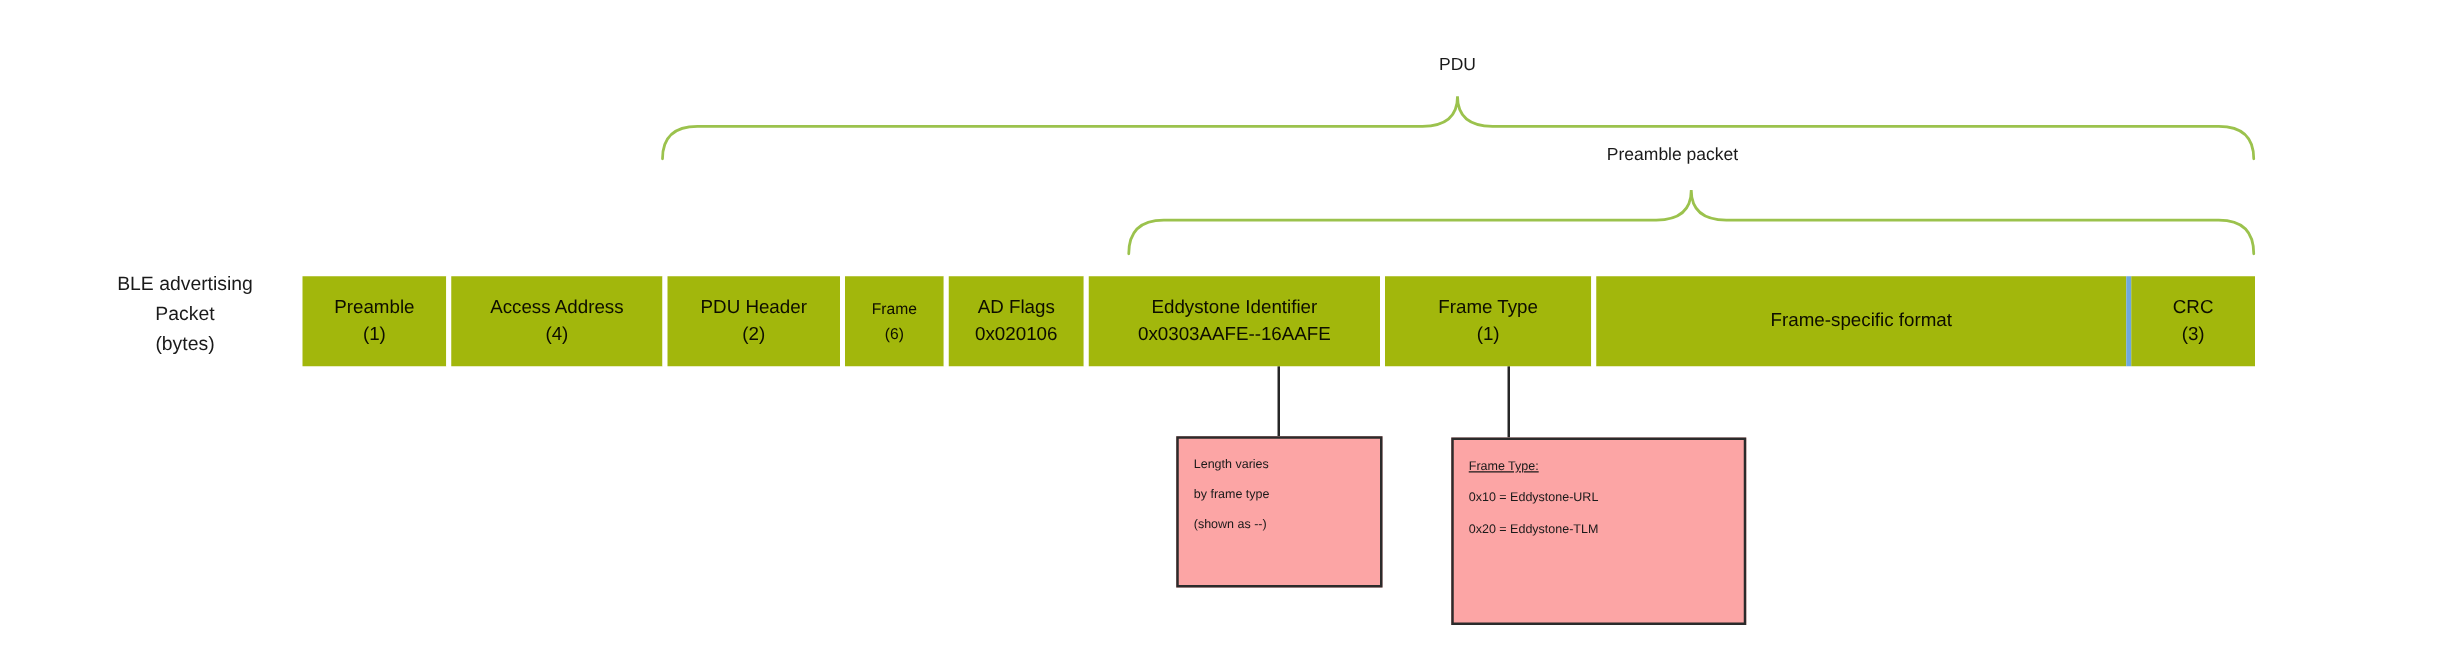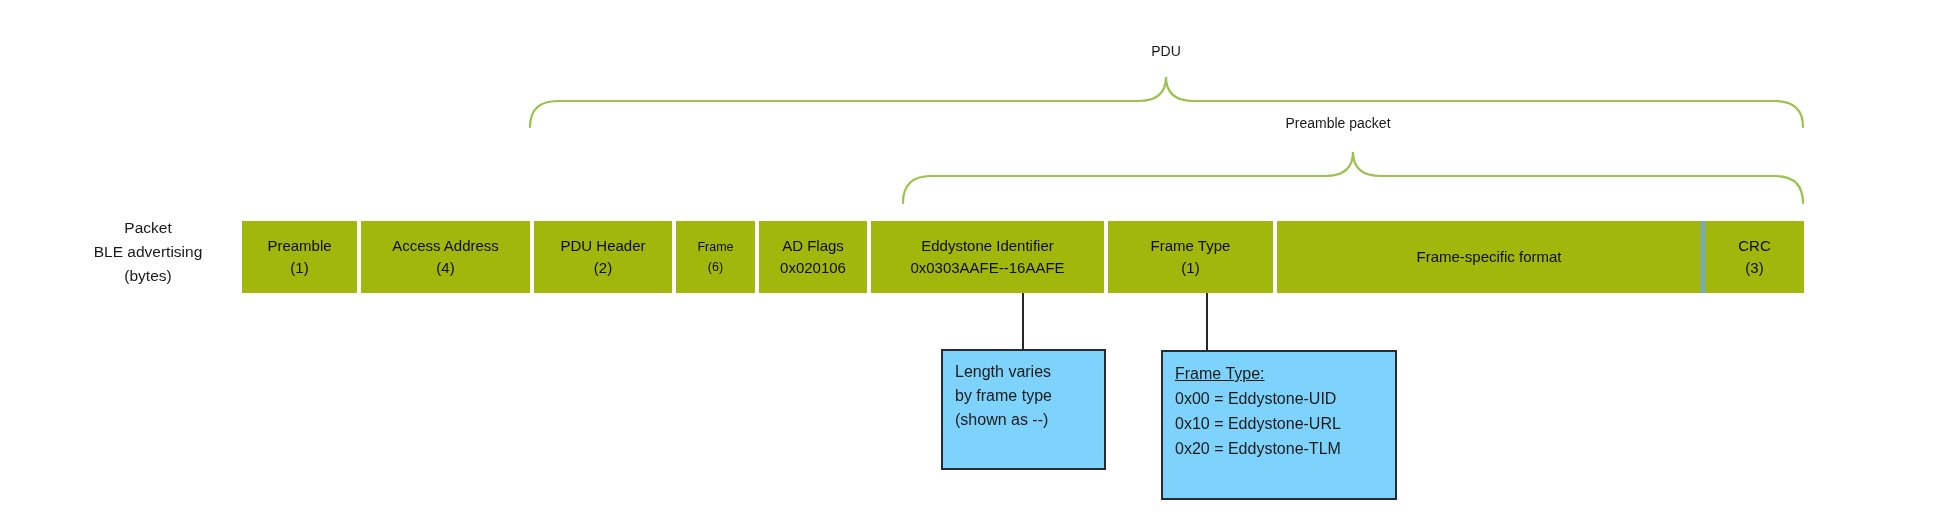--- a/index.html
+++ b/index.html
@@ -42,36 +42,36 @@
   .callout-line{stroke:#262626;stroke-width:2;}
   
   .brace-label{
     position:absolute;width:220px;text-align:center;
     font-size:14px;line-height:20px;color:#1a1a1a;
   }
   #pdu-label{left:1056px;top:41px;}
   #eddystone-label{left:1228px;top:113px;}
   
   .note-box{
-    position:absolute;box-sizing:border-box;background:#7dd3fc;
-    border:2px solid #2b2b2b;font-size:16px;line-height:24px;color:#1a1a1a;
+    position:absolute;box-sizing:border-box;background:#fca5a5;
+    border:2px solid #2b2b2b;font-size:10px;line-height:24px;color:#1a1a1a;
     padding:9px 7px 0 12px;
   }
   #length-note{left:941px;top:349px;width:165px;height:121px;}
   #frame-type-note{left:1161px;top:350px;width:236px;height:150px;line-height:25px;}
   .note-title{text-decoration:underline;}
 </style>
 </head>
 <body>
 
 <div class="canvas">
 
   <div class="side-label">
+    <div>BLE advertising</div>
     <div>Packet</div>
-    <div>BLE advertising</div>
     <div>(bytes)</div>
   </div>
 
   <svg class="overlay" width="1954" height="530" viewBox="0 0 1954 530">
     <path class="brace" d="M 530 127 Q 530 101 558 101 L 1138 101 Q 1166 101 1166 77
              Q 1166 101 1194 101 L 1775 101 Q 1803 101 1803 127"></path>
     <path class="brace" d="M 903 203 Q 903 176 931 176 L 1325 176 Q 1353 176 1353 152
              Q 1353 176 1381 176 L 1775 176 Q 1803 176 1803 203"></path>
     <line class="callout-line" x1="1023" y1="293" x2="1023" y2="349"></line>
     <line class="callout-line" x1="1207" y1="293" x2="1207" y2="350"></line>
@@ -128,18 +128,17 @@
   </div>
 
   <div class="note-box" id="length-note">
     <div>Length varies</div>
     <div>by frame type</div>
     <div>(shown as --)</div>
   </div>
 
   <div class="note-box" id="frame-type-note">
     <div class="note-title">Frame Type:</div>
-    <div>0x00 = Eddystone-UID</div>
     <div>0x10 = Eddystone-URL</div>
     <div>0x20 = Eddystone-TLM</div>
   </div>
 
 </div>
 
 </body></html>

